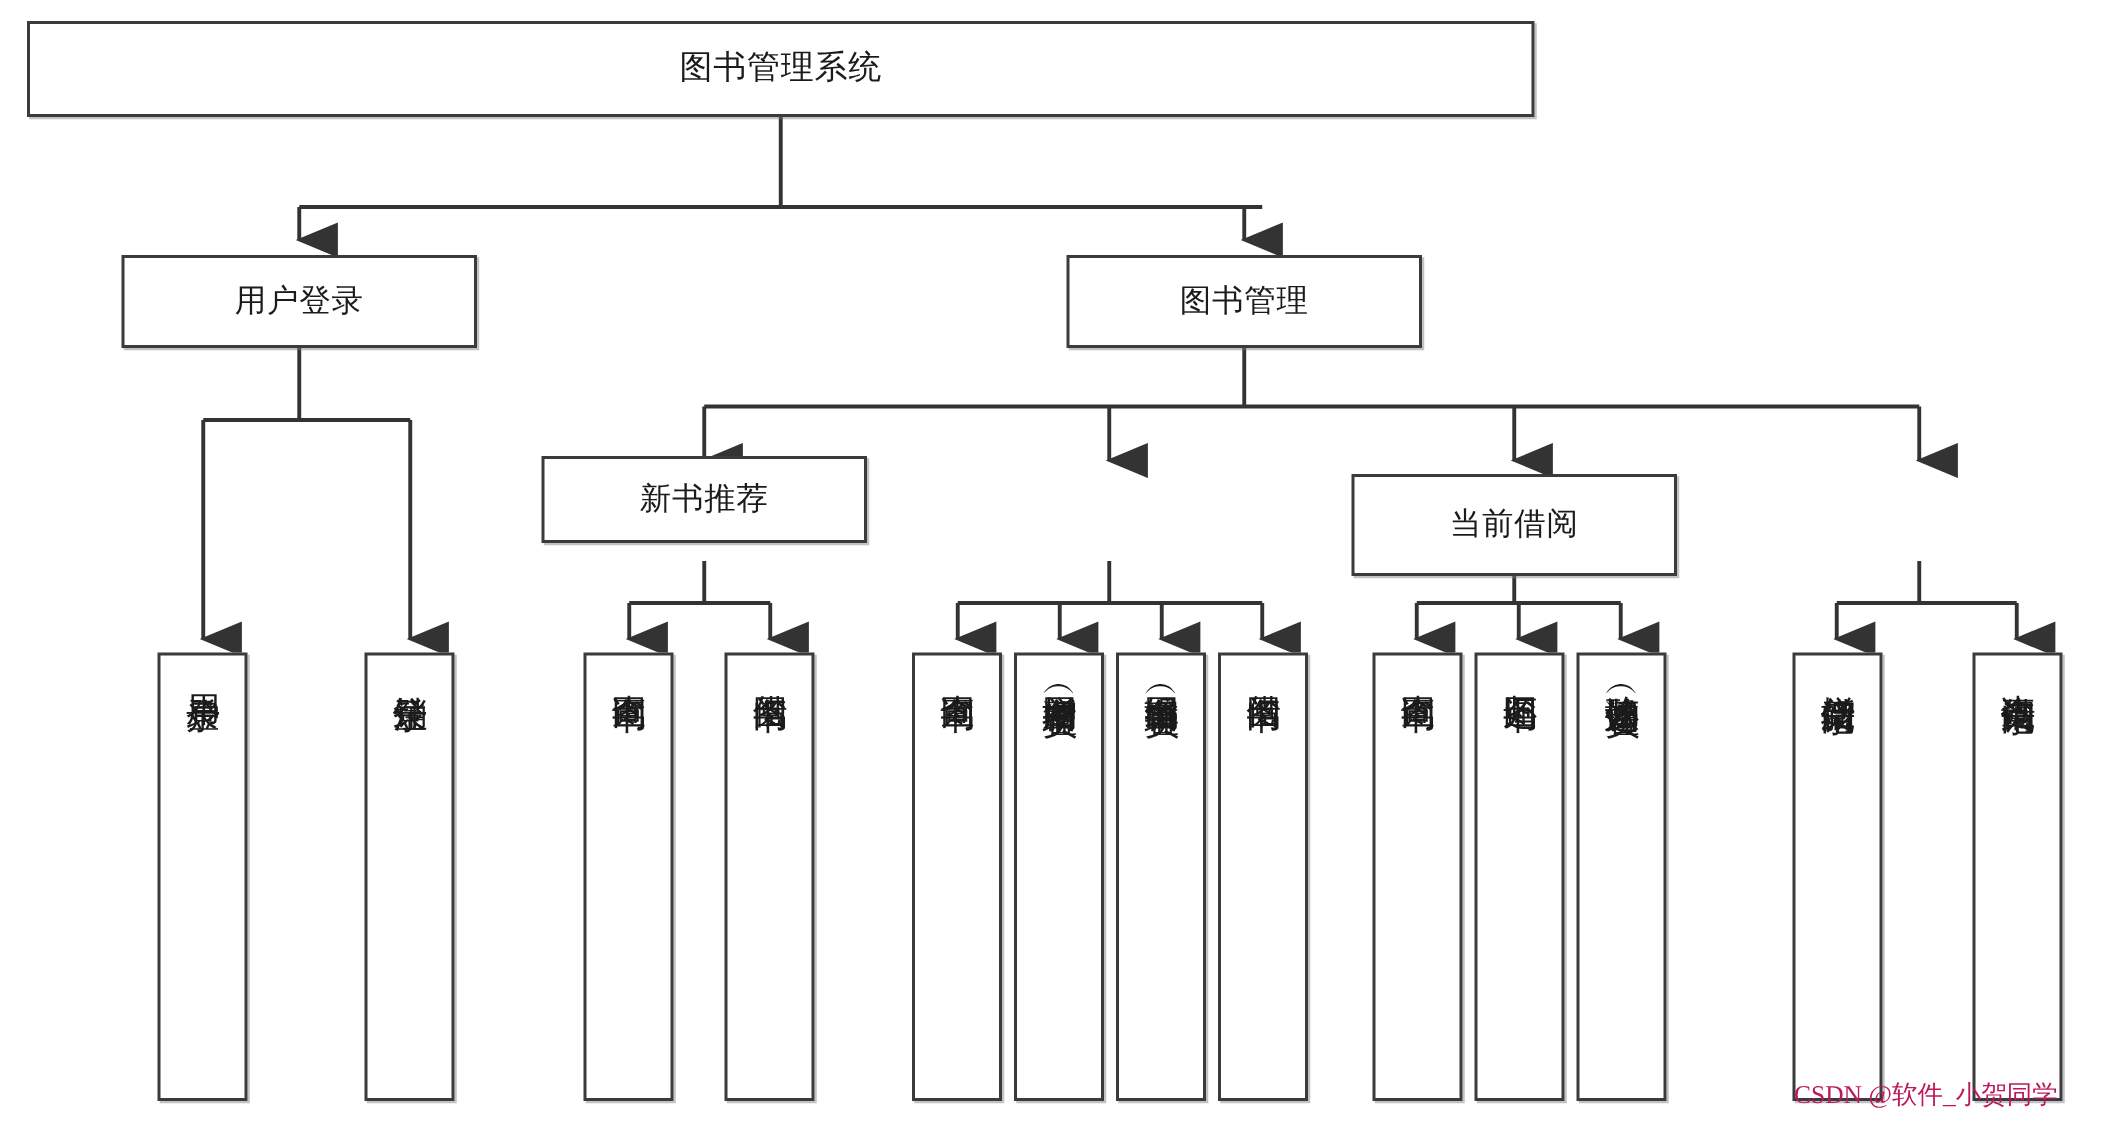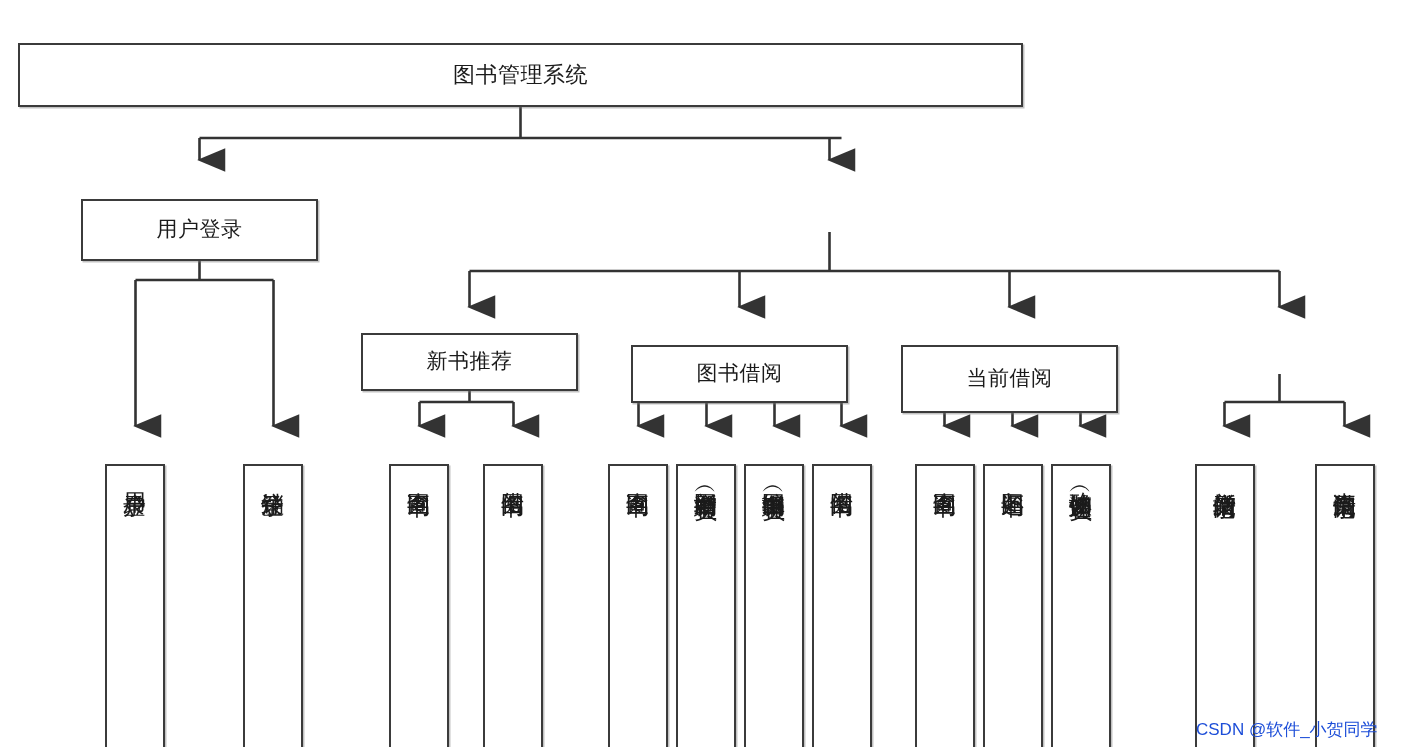--- a/index.html
+++ b/index.html
@@ -29,21 +29,20 @@
   .node {
     position: absolute;
     box-sizing: border-box;
     border: 2px solid #3b3b3b;
     background: #ffffff;
     display: flex;
     align-items: center;
     justify-content: center;
     color: #1b1b1b;
     box-shadow: 1.5px 1.5px 0 rgba(120,120,120,0.45);
-    margin-top: 29px;
   }
   .node-label {
     display: block;
     text-align: center;
     line-height: 1.12;
     white-space: nowrap;
   }
   
   .node.horiz .node-label {
     font-size: 21px;
@@ -61,24 +60,24 @@
   .node.vert .node-label {
     writing-mode: vertical-rl;
     text-orientation: upright;
     font-size: 23px;
     line-height: 1.05;
     letter-spacing: 1px;
     white-space: nowrap;
   }
   .watermark {
     position: absolute;
-    color: #1d4ed8;
+    color: #be185d;
     font-size: 17px;
     white-space: nowrap;
-    font-family: Liberation Sans, sans-serif;
+    font-family: Liberation Serif, serif;
   }
 </style>
 </head>
 <body>
 
 <div id="diagram-root">
 
   <svg id="edges-layer" viewBox="0 0 1405 747" width="1405" height="747" xmlns="http://www.w3.org/2000/svg">
     <defs>
       <marker id="arrowhead" viewBox="0 0 10 12" refX="5" refY="11" markerWidth="9" markerHeight="11" orient="auto-start-reverse">
@@ -129,26 +128,26 @@
     </g>
   </svg>
 
   <div class="node horiz root" style="left:18px; top:14px; width:1005px; height:64px;">
     <span class="node-label">图书管理系统</span>
   </div>
 
   <div class="node horiz" style="left:81px; top:170px; width:237px; height:62px;">
     <span class="node-label">用户登录</span>
   </div>
+  <div class="node horiz" style="left:711px; top:170px; width:237px; height:62px;">
+    <span class="node-label">图书管理</span>
+  </div>
 
   <div class="node horiz" style="left:361px; top:304px; width:217px; height:58px;">
     <span class="node-label">新书推荐</span>
-  </div>
-  <div class="node horiz" style="left:631px; top:316px; width:217px; height:58px;">
-    <span class="node-label">图书借阅</span>
   </div>
   <div class="node horiz" style="left:901px; top:316px; width:217px; height:68px;">
     <span class="node-label">当前借阅</span>
   </div>
 
   <div class="node vert" style="left:105px; top:435px; width:60px; height:299px;">
     <span class="node-label">用户登录</span>
   </div>
   <div class="node vert" style="left:243px; top:435px; width:60px; height:299px;">
     <span class="node-label">注销登录</span>

